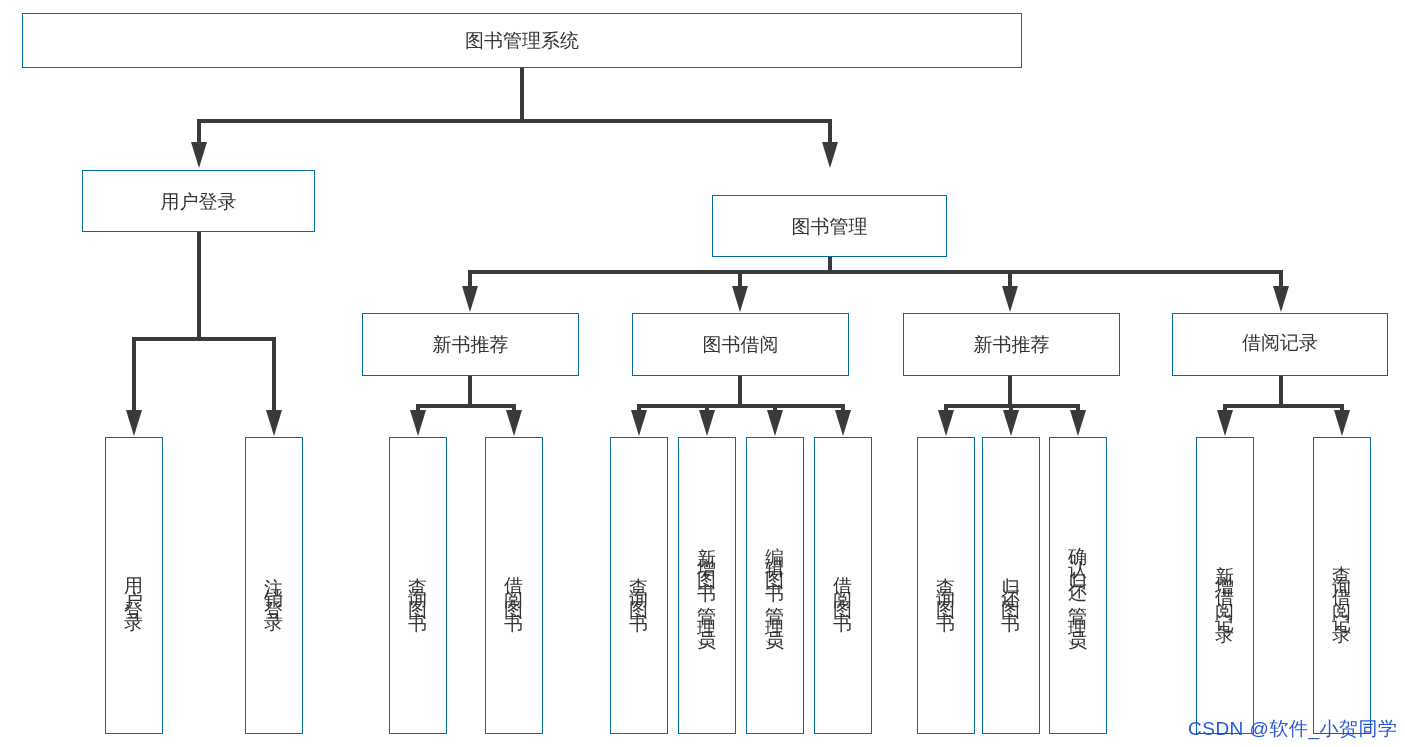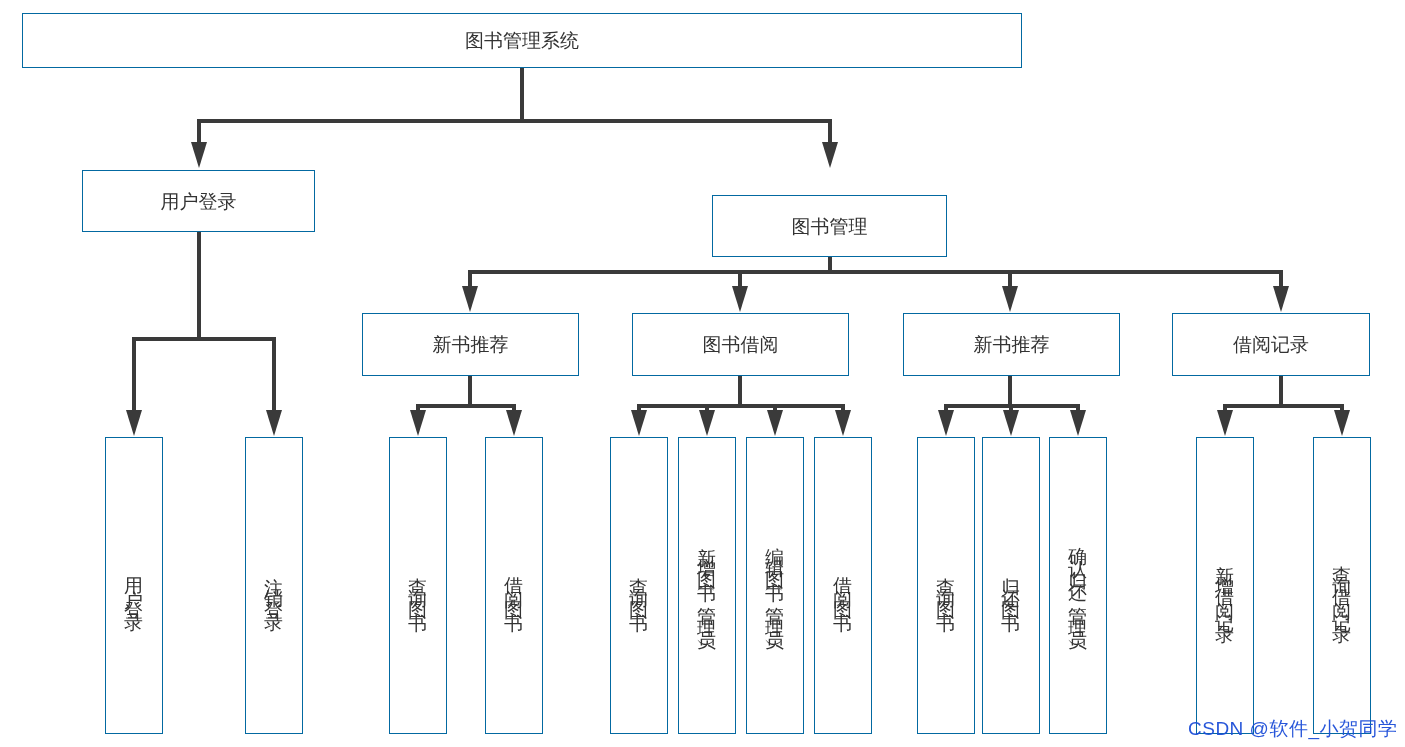--- a/index.html
+++ b/index.html
@@ -127,21 +127,21 @@
   </svg>
 
   <div class="node" style="left:22px; top:13px; width:1000px; height:55px;">图书管理系统</div>
 
   <div class="node" style="left:82px; top:170px; width:233px; height:62px;">用户登录</div>
   <div class="node" style="left:712px; top:170px; width:235px; height:62px;margin-top:25px;">图书管理</div>
 
   <div class="node" style="left:632px; top:313px; width:217px; height:63px;">图书借阅</div>
   <div class="node" style="left:362px; top:313px; width:217px; height:63px;">新书推荐</div>
   <div class="node" style="left:903px; top:313px; width:217px; height:63px;">新书推荐</div>
-  <div class="node" style="left:1172px; top:313px; width:198px; height:63px;">借阅记录</div>
+  <div class="node" style="left:1172px; top:313px; width:216px; height:63px;font-family:Liberation Mono, monospace;">借阅记录</div>
 
   <div class="node leaf" style="left:105px; top:437px; width:58px; height:297px;">用户登录</div>
   <div class="node leaf" style="left:245px; top:437px; width:58px; height:297px;">注销登录</div>
 
   <div class="node leaf" style="left:389px; top:437px; width:58px; height:297px;">查询图书</div>
   <div class="node leaf" style="left:485px; top:437px; width:58px; height:297px;">借阅图书</div>
 
   <div class="node leaf" style="left:610px; top:437px; width:58px; height:297px;">查询图书</div>
   <div class="node leaf" style="left:678px; top:437px; width:58px; height:297px;">新增图书（管理员）</div>
   <div class="node leaf" style="left:746px; top:437px; width:58px; height:297px;">编辑图书（管理员）</div>

